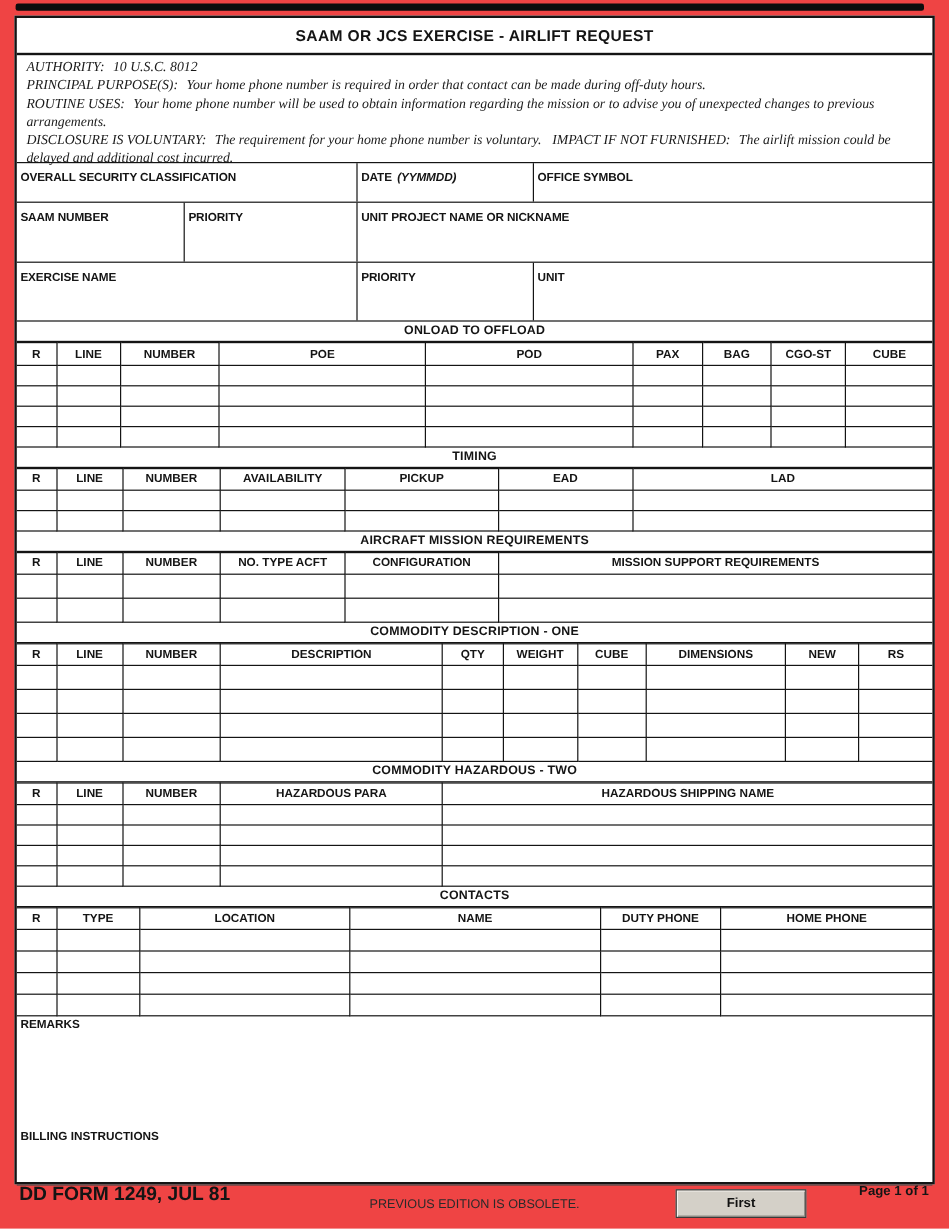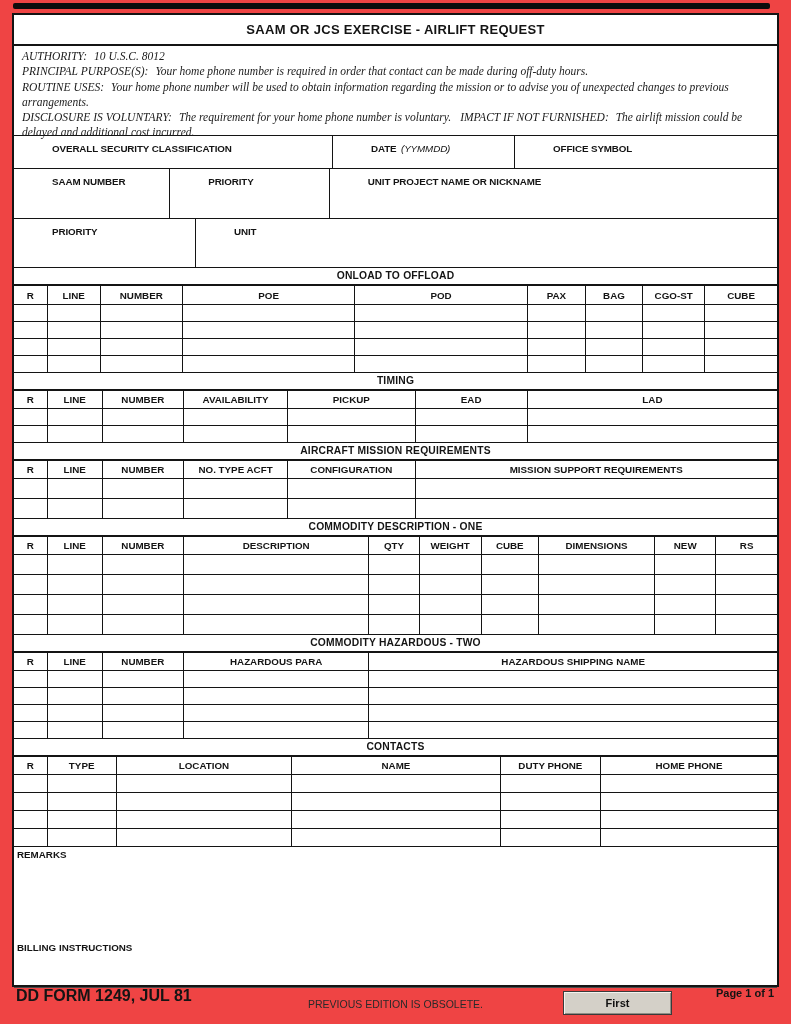--- a/index.html
+++ b/index.html
@@ -9,24 +9,24 @@
   .form{position:absolute;top:13px;left:12px;width:763px;height:970px;border:2px solid #141414;
         background:#fff;box-sizing:content-box;}
   .title-bar{height:29px;border-bottom:2px solid #141414;display:flex;align-items:center;justify-content:center;
         font-weight:bold;font-size:13px;letter-spacing:.3px;}
   .privacy{height:90px;box-sizing:border-box;border-bottom:1px solid #141414;padding:3px 8px 0 8px;
         font-family:"Liberation Serif",serif;font-style:italic;font-size:11.5px;line-height:15.3px;color:#1a1a1a;}
   .privacy p{margin:0;}
   .pl{margin-right:7px;}
   .gap{margin-left:9px;font-style:italic;}
   .inforow{display:flex;border-bottom:1px solid #141414;box-sizing:border-box;}
-  .ifield{border-right:1px solid #141414;box-sizing:border-box;padding:2px 3px;overflow:hidden;margin-left:35px;}
+  .ifield{border-right:1px solid #141414;box-sizing:border-box;padding:2px 3px;overflow:hidden;}
   .ifield:last-child{border-right:none;}
   .flabel{font-weight:bold;font-size:9.8px;letter-spacing:-.1px;white-space:nowrap;}
-  .fhint{font-weight:normal;font-style:italic;}
+  .fhint{font-weight:bold;font-style:italic;}
   .sec-title{height:16px;line-height:16px;border-bottom:1px solid #141414;text-align:center;
         font-weight:bold;font-size:10.3px;letter-spacing:.2px;}
   table{border-collapse:collapse;table-layout:fixed;width:100%;}
   th{border:1px solid #141414;font-size:9.8px;font-weight:bold;text-align:center;padding:0;
      overflow:hidden;white-space:nowrap;}
   td{border:1px solid #141414;padding:0;}
   table tr > *:first-child{border-left:none;}
   table tr > *:last-child{border-right:none;}
   .block{position:relative;box-sizing:border-box;}
   .block-label{font-weight:bold;font-size:9.8px;padding:2px 3px;}
@@ -85,20 +85,23 @@
       </div>
       <div class="ifield" style="width:144px;">
         <span class="flabel">PRIORITY</span>
       </div>
       <div class="ifield" style="width:479px;">
         <span class="flabel">UNIT PROJECT NAME OR NICKNAME</span>
       </div>
     </div>
 
     <div class="inforow" style="height:49px;">
+      <div class="ifield" style="width:284px;">
+        <span class="flabel">EXERCISE NAME</span>
+      </div>
       <div class="ifield" style="width:147px;">
         <span class="flabel">PRIORITY</span>
       </div>
       <div class="ifield" style="width:332px;">
         <span class="flabel">UNIT</span>
       </div>
     </div>
 
     <div>
       <div class="sec-title">ONLOAD TO OFFLOAD</div>

